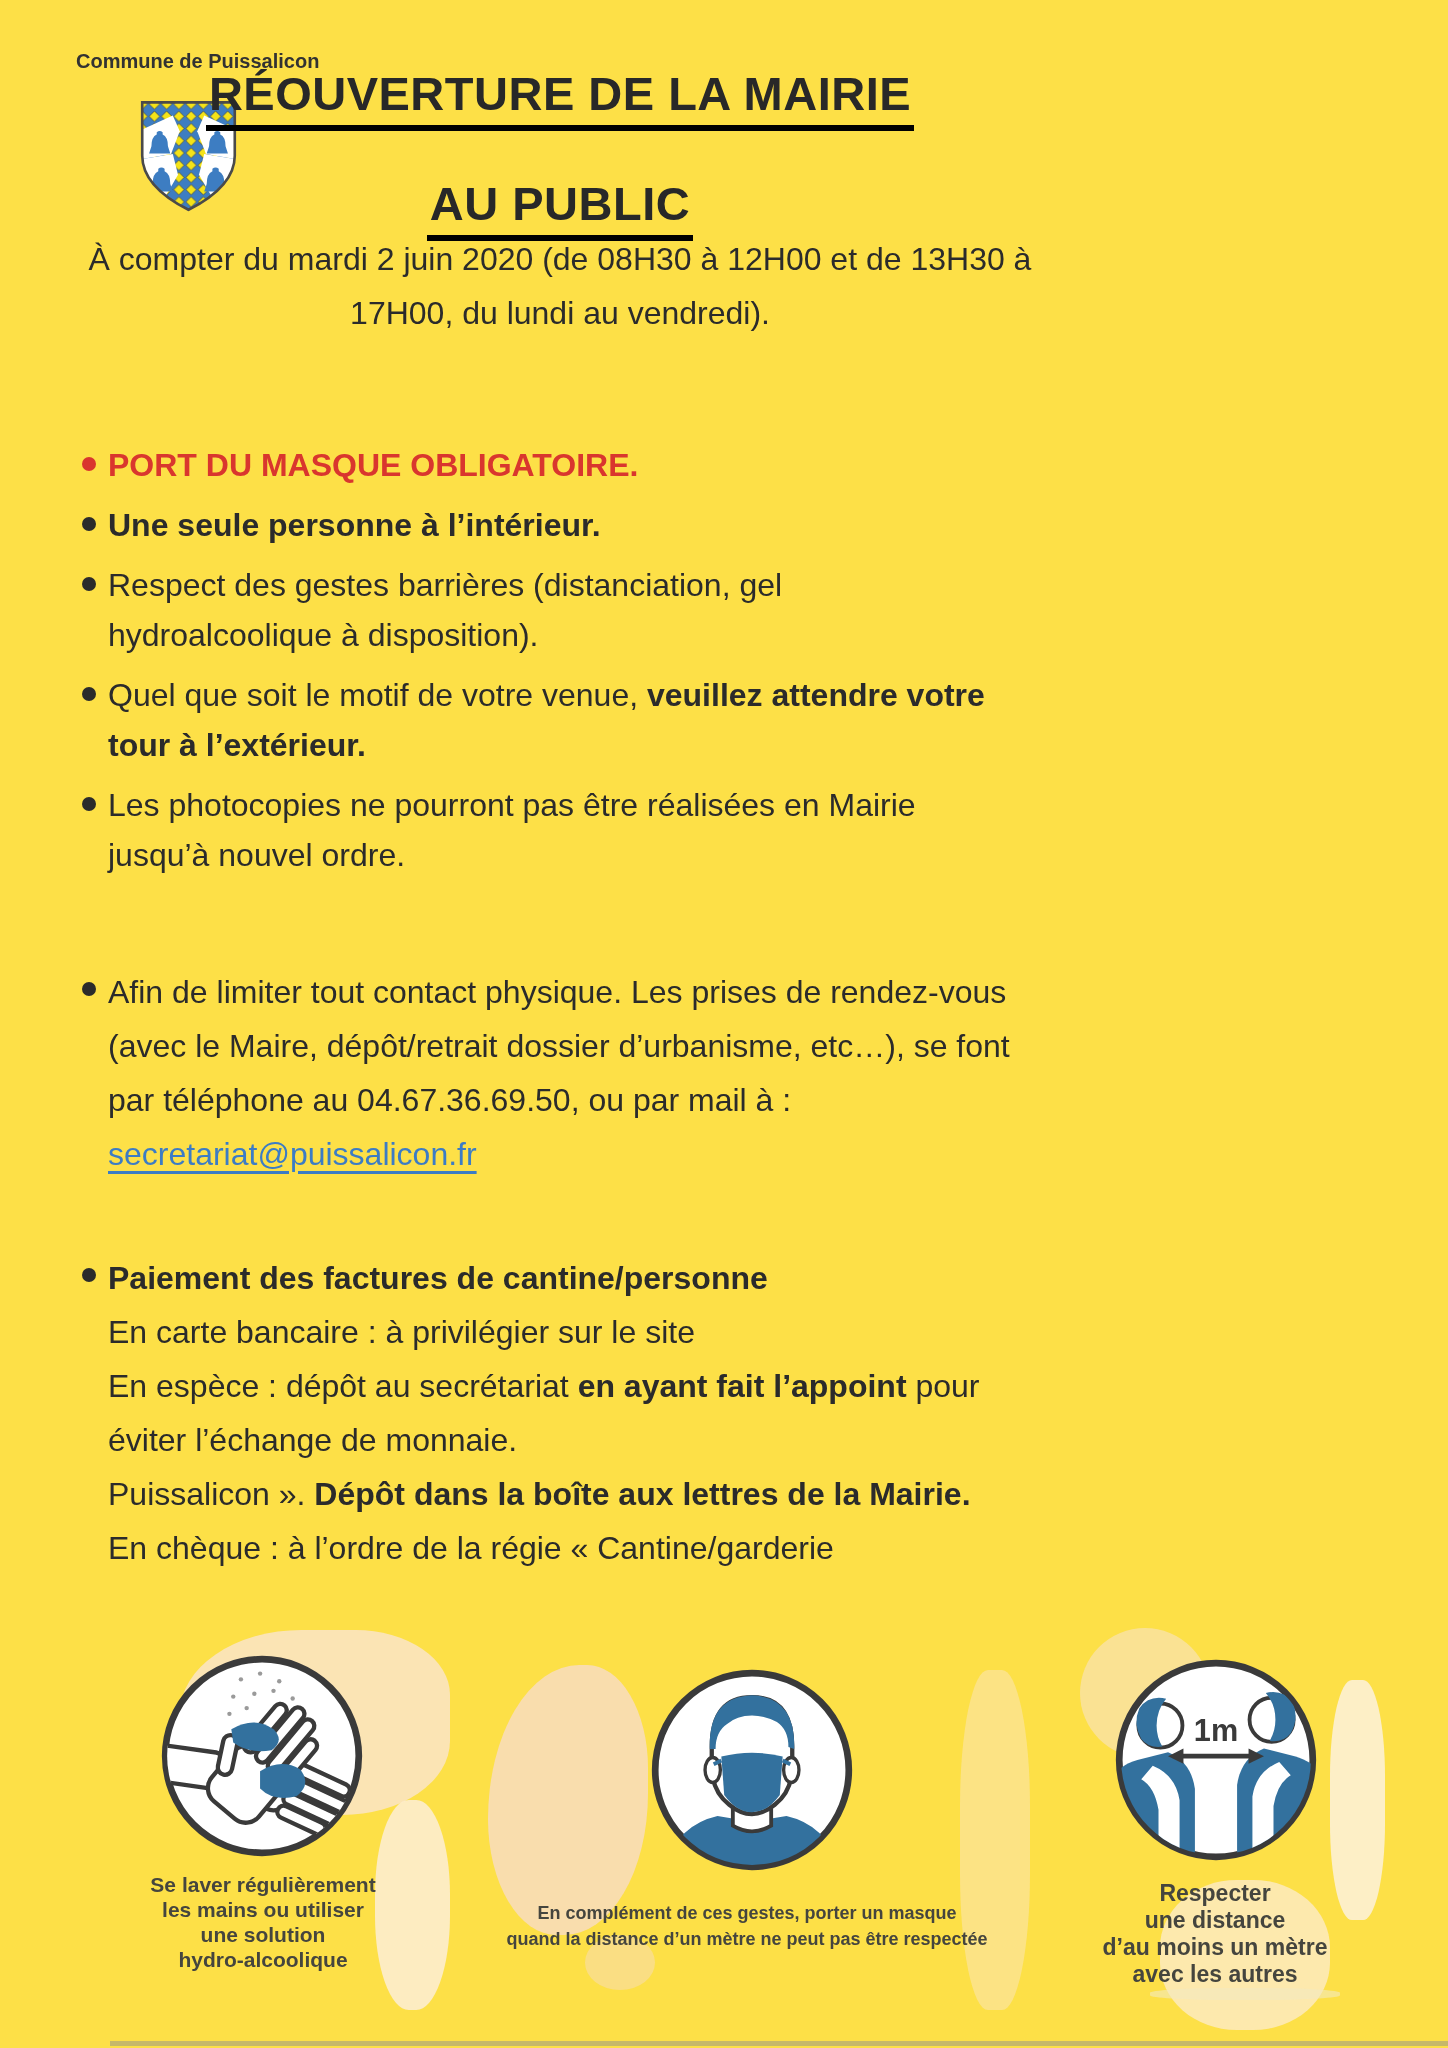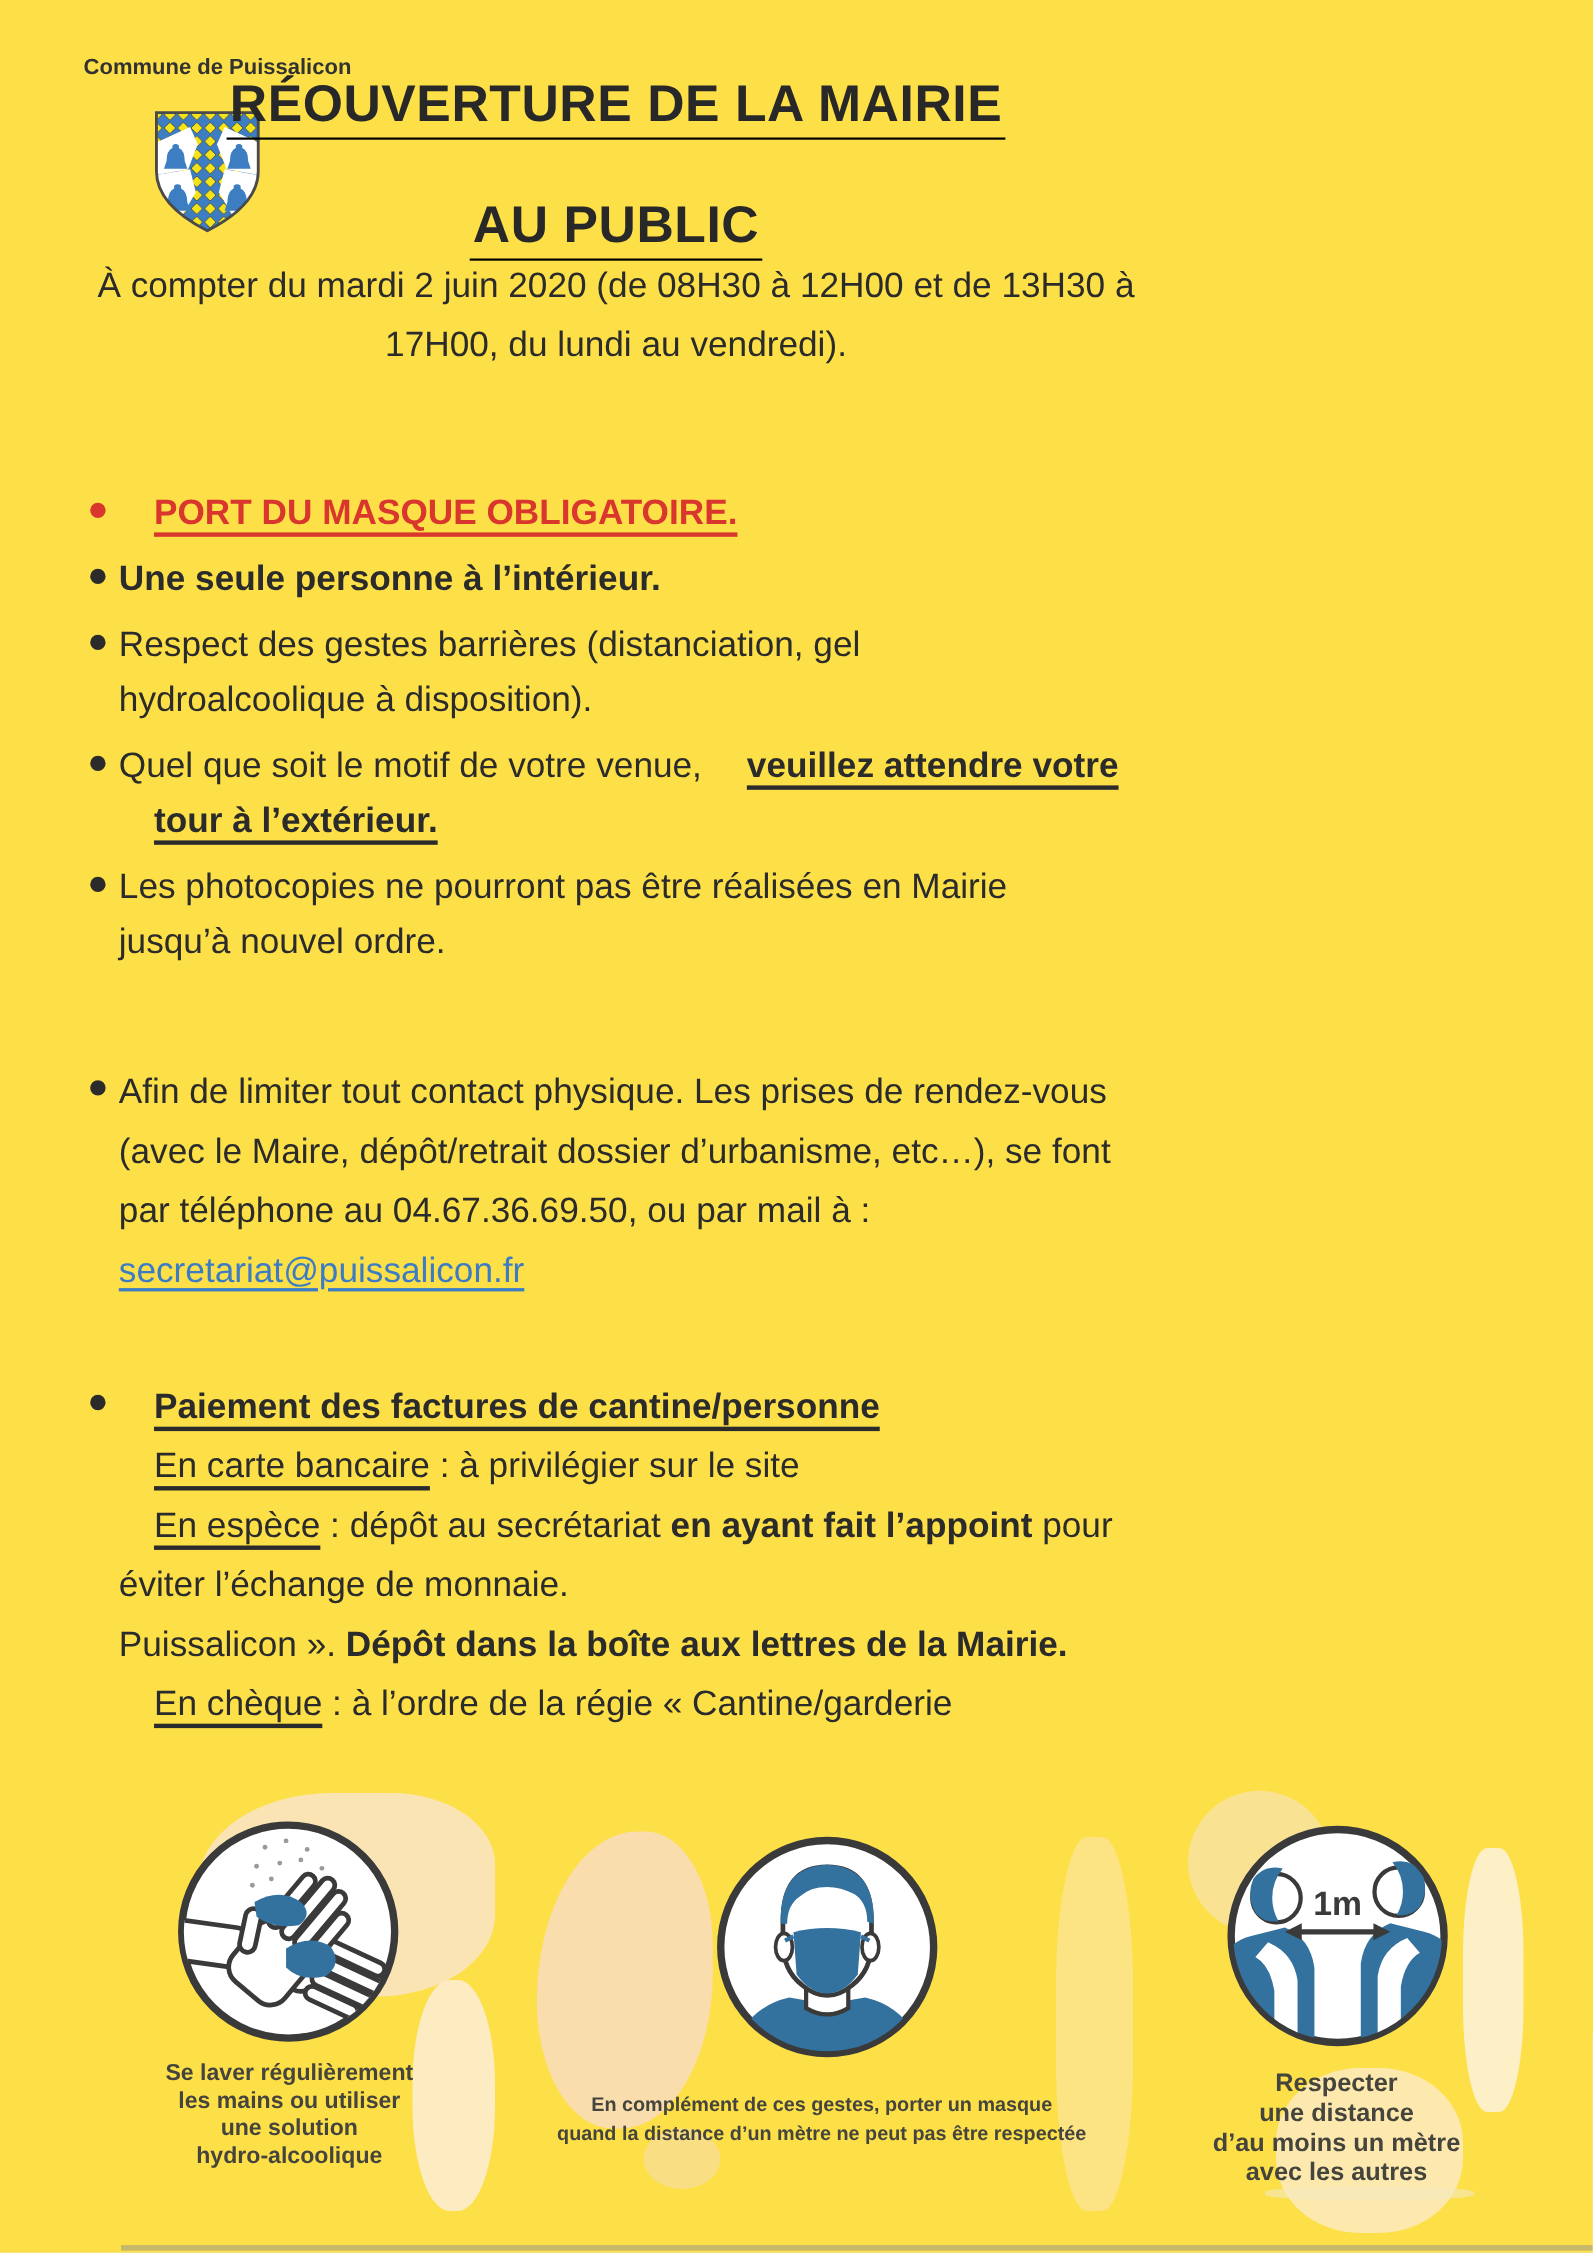--- a/index.html
+++ b/index.html
@@ -3,34 +3,34 @@
 <meta charset="utf-8">
 <style>
   html,body{margin:0;padding:0;background:#e8e8e8;}
   .page{position:relative;width:1448px;height:2048px;background:#fde047;overflow:hidden;
         font-family:"Liberation Sans",sans-serif;color:#2b2b2b;}
   .commune{position:absolute;left:76px;top:50px;font-size:20px;font-weight:700;color:#323232;}
   .shield{position:absolute;left:136px;top:98px;}
   .title{position:absolute;left:40px;width:1040px;text-align:center;
          font-size:47px;font-weight:700;color:#282828;letter-spacing:.5px;}
   .title1{top:66px;} .title2{top:176px;}
-  .tl{border-bottom:2px solid #000000;padding:0 3px 5px;}
+  .tl{border-bottom:6px solid #000000;padding:0 3px 5px;}
   .intro{position:absolute;left:60px;top:232px;width:1000px;text-align:center;
          font-size:32px;line-height:54px;}
   ul.rules{position:absolute;left:60px;top:440px;width:990px;margin:0;padding:0;list-style:none;}
   ul.rules li{position:relative;padding-left:48px;margin:0 0 10px 0;font-size:32px;line-height:50px;}
   ul.rules li.wide{line-height:54px;}
   ul.rules li.sp1{margin-top:85px;}
   ul.rules li.sp2{margin-top:70px;}
   ul.rules li::before{content:"";position:absolute;left:22px;top:17px;width:14px;height:14px;
          border-radius:50%;background:#2b2b2b;}
   ul.rules li.li-red::before{background:#d9362e;}
   .ln{display:block;}
   .b{font-weight:700;}
-  .u{text-decoration:underline;text-decoration-thickness:4px;text-underline-offset:8px;margin-left:32px;}
+  .u{text-decoration-thickness:4px;text-underline-offset:8px;}
   .r{color:#d9362e;}
   .lnk{color:#3c7cc5;text-decoration:underline;text-decoration-thickness:3px;text-underline-offset:6px;cursor:pointer;}
   .fig{position:absolute;}
   .cap{position:absolute;font-weight:700;color:#45453e;text-align:center;}
   .cap1{left:88px;top:1872px;width:350px;font-size:21px;line-height:25px;}
   .cap2{left:452px;top:1900px;width:590px;font-size:18px;line-height:26px;}
   .cap3{left:1040px;top:1880px;width:350px;font-size:23px;line-height:27px;}
   .stain{position:absolute;}
   .s1{left:180px;top:1630px;width:270px;height:185px;background:#fae5cf;opacity:.8;border-radius:45% 35% 40% 55%;}
   .s1b{left:375px;top:1800px;width:75px;height:210px;background:#fcefe0;opacity:.8;border-radius:45%;}

